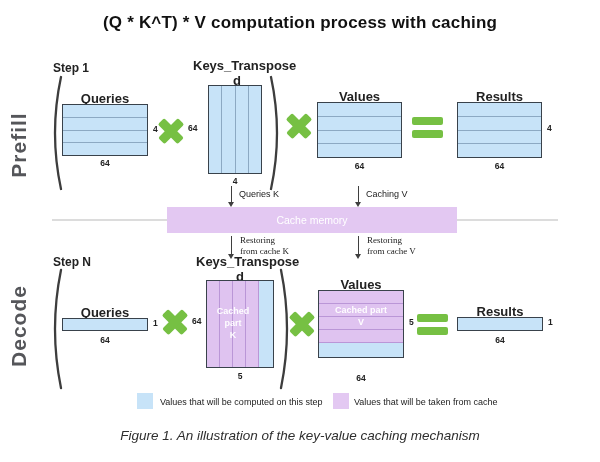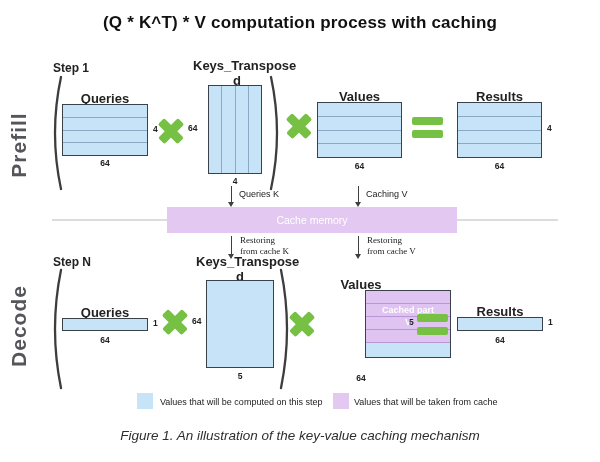--- a/index.html
+++ b/index.html
@@ -182,37 +182,48 @@
     <div class="bar a"></div>
     <div class="bar b"></div>
   </div>
 <div class="abs dim" style="left:192px; top:316px;">64</div>
 
 <div class="abs mlabel" style="left:196px; top:255px; width:88px; line-height:1.15;">
   <div>Keys_Transpose</div>
   <div>d</div>
 </div>
 <div class="abs matrix" style="left:206px; top:280px; width:68px; height:88px;">
+  <div class="purple-block cols" style="flex:0 0 52px;">
+    <div class="cell"></div>
+    <div class="cell"></div>
+    <div class="cell"></div>
+    <div class="cell"></div>
+    <div class="cached-overlay">
+      <div>Cached</div>
+      <div>part</div>
+      <div>K</div>
+    </div>
+  </div>
   <div style="flex:1;"></div>
 </div>
 <div class="abs dim" style="left:206px; top:371px; width:68px; text-align:center;">5</div>
 
 <div class="abs paren" style="left:278px; top:267px;">
   <svg width="16" height="124" viewBox="0 0 16 124">
       <path d="M3 3 Q15 62 3 121" stroke="#3d3d3d" stroke-width="2.3" fill="none" stroke-linecap="round"></path>
     </svg>
 </div>
 
 <div class="abs xop" style="left:287px; top:309px;">
     <div class="bar a"></div>
     <div class="bar b"></div>
   </div>
 
 <div class="abs mlabel" style="left:318px; top:277px; width:86px;">Values</div>
-<div class="abs matrix rows" style="left:318px; top:290px; width:86px; height:68px;margin-left:47px;">
+<div class="abs matrix rows" style="left:318px; top:290px; width:86px; height:68px;">
   <div class="purple-block rows" style="flex:0 0 52px; flex-direction:column;">
     <div class="cell"></div>
     <div class="cell"></div>
     <div class="cell"></div>
     <div class="cell"></div>
     <div class="cached-overlay">
       <div>Cached part</div>
       <div>V</div>
     </div>
   </div>

